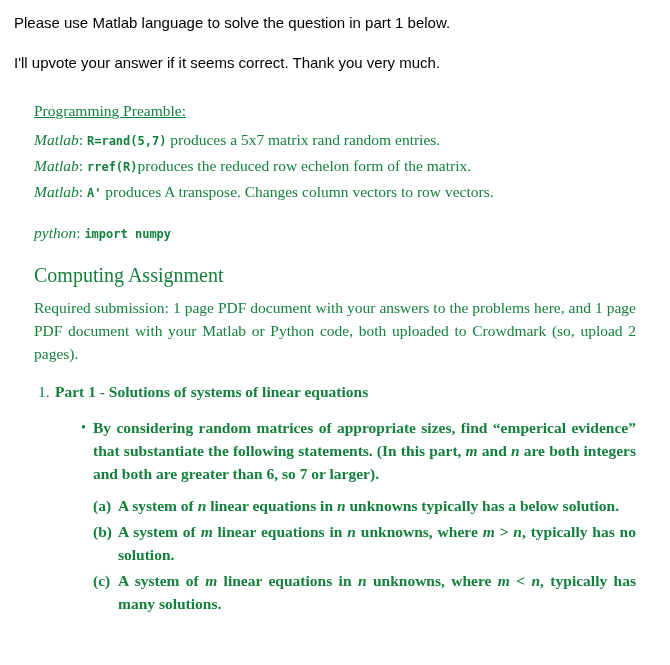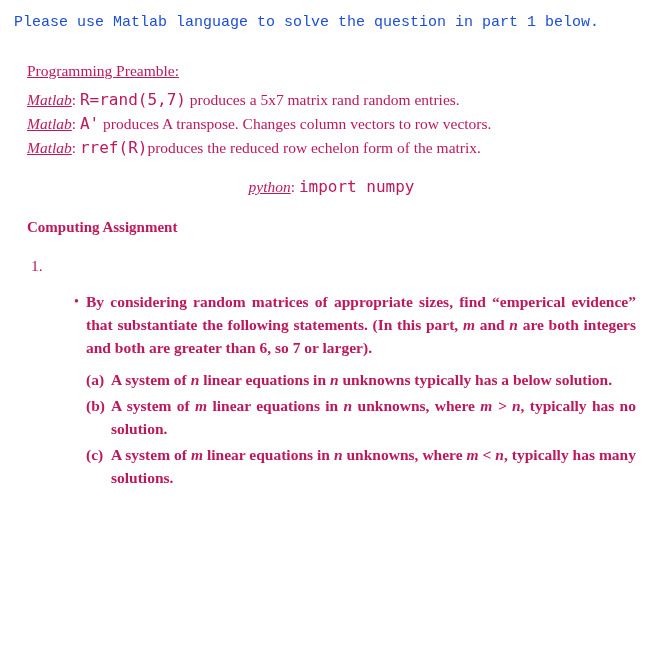--- a/index.html
+++ b/index.html
@@ -6,53 +6,54 @@
   .page {
     position: relative;
     width: 670px;
     height: 665px;
     background: #ffffff;
     overflow: hidden;
     color: #1a1a1a;
   }
   
   .intro {
-    font-family: Liberation Mono, monospace;
+    font-family: Liberation Sans, sans-serif;
     font-size: 15px;
     line-height: 20px;
-    color: #1d4ed8;
+    color: #000000;
     margin: 0 0 0 14px;
   }
   .intro.first { padding-top: 13px; }
   .intro.second { margin-top: 20px; }
 
   
   .doc {
     font-family: "Liberation Serif", serif;
     font-size: 15.5px;
     line-height: 23px;
-    margin: 26px 34px 0 27px;
-    color: #be185d;
+    margin: 26px 34px 0 34px;
+    color: #15803d;
   }
   .preamble-title {
     text-decoration: underline;
     margin-bottom: 6px;
   }
   .pre-line { margin-top: 1px; }
-  .lang { font-style: italic; text-decoration: underline; }
+  .lang { font-style: italic; }
   .code {
     font-family: "DejaVu Sans Mono", monospace;
-    font-size: 16px;
+    font-size: 12px;
+    font-weight: bold;
   }
-  .python-block { margin-top: 17px; line-height: 21px; text-align: center; }
+  .python-block { margin-top: 17px; line-height: 21px; }
   .py-indent { display: inline-block; margin-left: 65px; }
 
   .heading {
-    font-weight: bold;
-    font-size: 15px;
+    font-weight: normal;
+    font-size: 20px;
     margin-top: 19px;
   }
   .submission {
     margin-top: 9px;
     text-align: justify;
   }
 
   .enum1 { display: flex; margin-top: 15px; padding-left: 4px; }
   .enum1-num { flex: none; width: 17px; }
   .enum1-title { font-weight: bold; }
@@ -70,39 +71,42 @@
   .case-text { text-align: justify; flex: 1; }
 
   .mvar { font-style: italic; }
 </style>
 </head>
 <body>
 
 <div class="page">
 
   <p class="intro first">Please use Matlab language to solve the question in part 1 below.</p>
+  <p class="intro second">I'll upvote your answer if it seems correct. Thank you very much.</p>
 
   <div class="doc">
 
     <div class="preamble-title">Programming Preamble:</div>
 
     <div class="pre-line"><span class="lang">Matlab</span><span>: </span><span class="code">R=rand(5,7)</span><span> produces a 5x7 matrix rand random entries.</span></div>
 
+    <div class="pre-line"><span class="lang">Matlab</span><span>: </span><span class="code">rref(R)</span><span>produces the reduced row echelon form of the matrix.</span></div>
+
     <div class="pre-line"><span class="lang">Matlab</span><span>: </span><span class="code">A'</span><span> produces A transpose. Changes column vectors to row vectors.</span></div>
-
-    <div class="pre-line"><span class="lang">Matlab</span><span>: </span><span class="code">rref(R)</span><span>produces the reduced row echelon form of the matrix.</span></div>
 
 
     <div class="pre-line python-block"><span class="lang">python</span><span>: </span><span class="code">import numpy</span><br></div>
 
     <div class="heading">Computing Assignment</div>
 
+    <p class="submission" style="margin:9px 0 0 0;">Required submission: 1 page PDF document with your answers to the problems here, and 1 page PDF document with your Matlab or Python code, both uploaded to Crowdmark (so, upload 2 pages).</p>
 
     <div class="enum1">
       <span class="enum1-num">1.</span>
+      <span class="enum1-title">Part 1 - Solutions of systems of linear equations</span>
     </div>
 
     <div class="bullets">
 
       <div class="bullet-row first">
         <span class="bullet-marker">•</span>
         <div class="bullet-text">
           <div><span>By considering random matrices of appropriate sizes, find “emperical evidence” that substantiate the following statements. (In this part, </span><span class="mvar">m</span><span> and </span><span class="mvar">n</span><span> are both integers and both are greater than 6, so 7 or larger).</span></div>
 
           <div class="cases">

